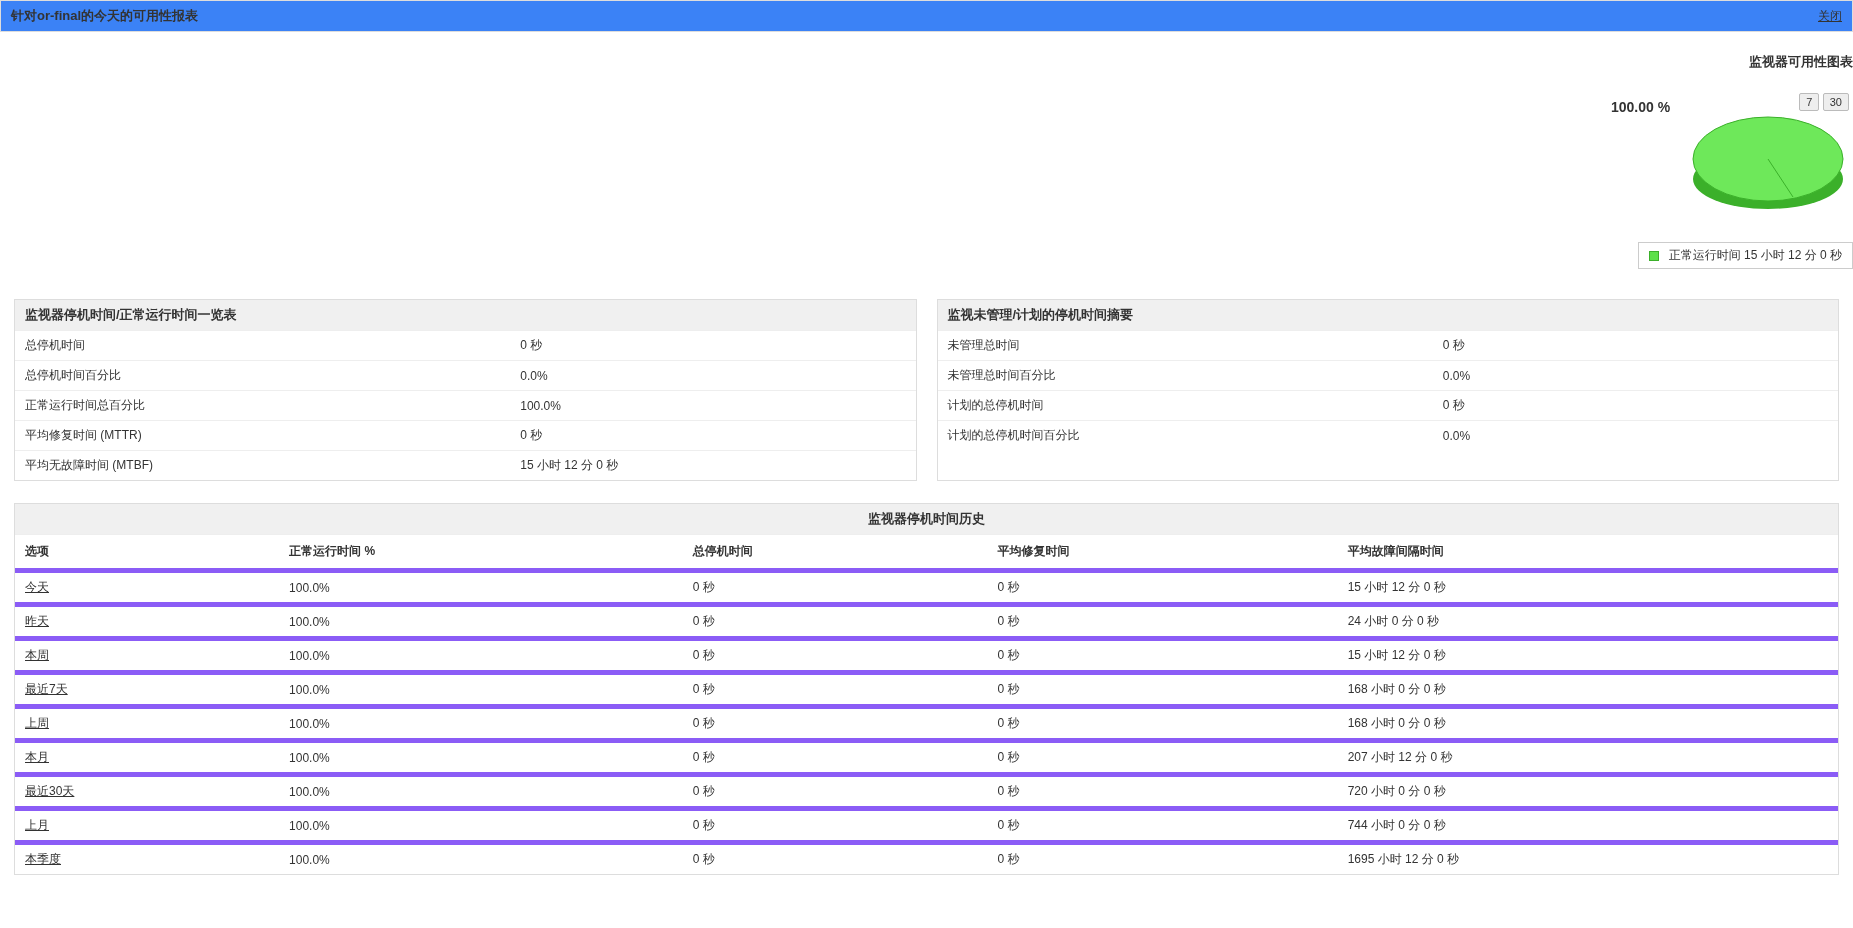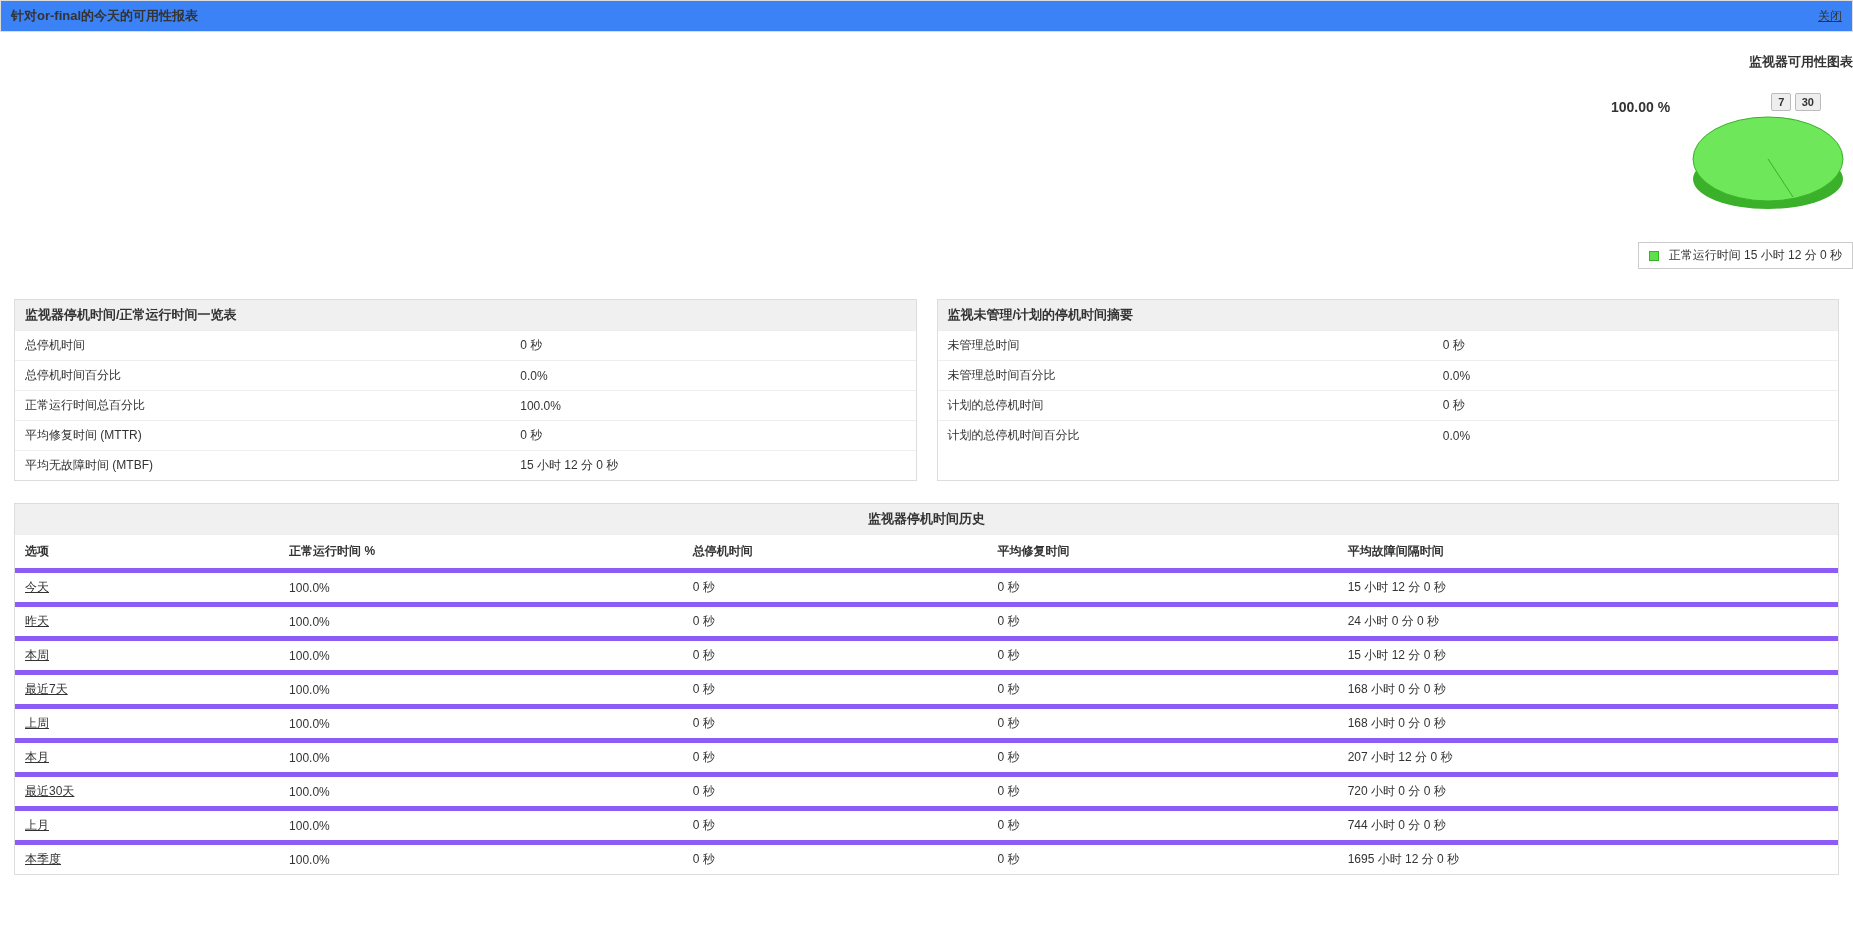--- a/index.html
+++ b/index.html
@@ -14,21 +14,21 @@
   border: 1px solid #ddd;
   padding: 6px 10px;
   display: flex;
   justify-content: space-between;
   align-items: center;
 }
 .header-bar .title { font-weight: bold; font-size: 13px; }
 .header-bar .close-link { color: #333; text-decoration: underline; cursor: pointer; }
 .chart-section { text-align: right; padding: 10px 0; position: relative; margin-top: 11px; }
 .chart-title { font-weight: bold; font-size: 13px; margin-bottom: 10px; }
-.time-buttons { position: absolute; right: 32px; top: 50px; font-weight: bold; }
+.time-buttons { position: absolute; right: 4px; top: 50px; }
 .time-btn {
   display: inline-block;
   background: #eee;
   border: 1px solid #bbb;
   padding: 2px 6px;
   font-size: 11px;
   cursor: pointer;
   border-radius: 2px;
 }
 .pie-wrap {

